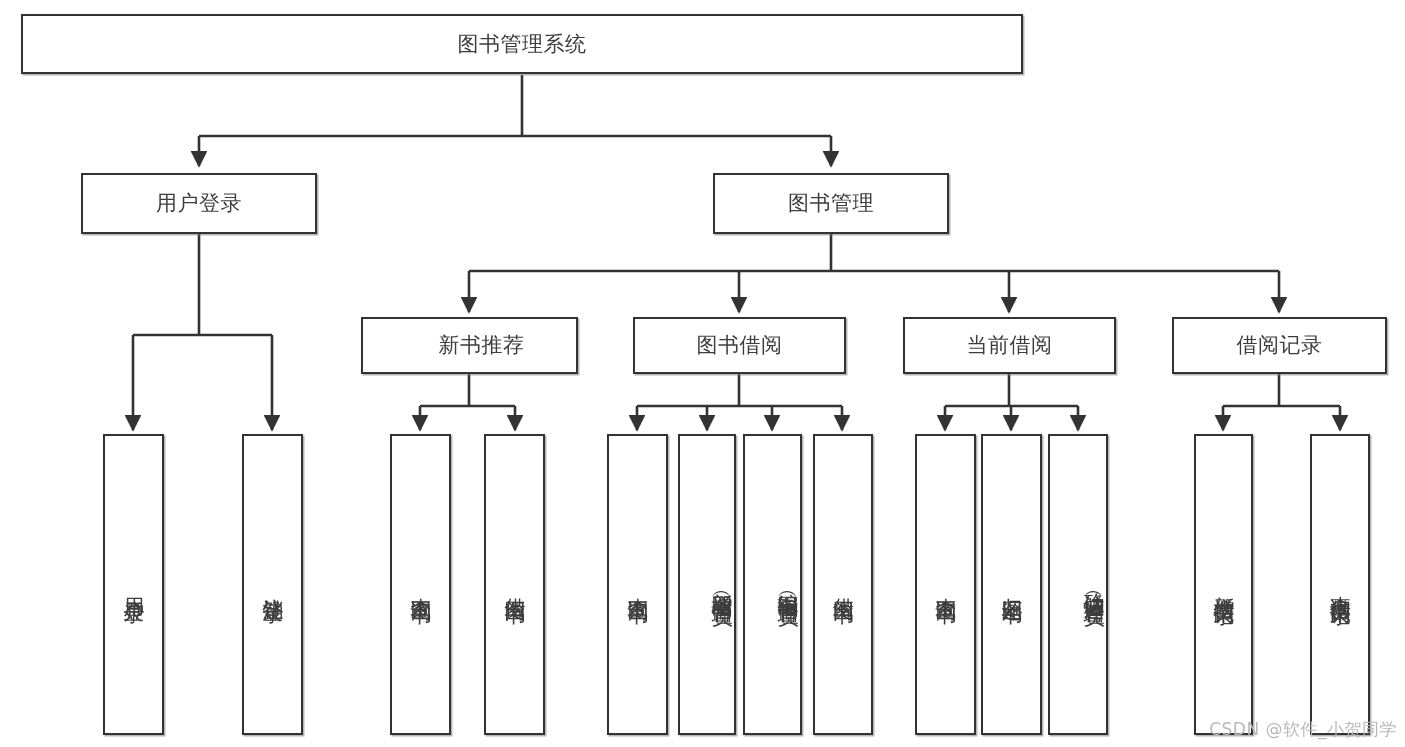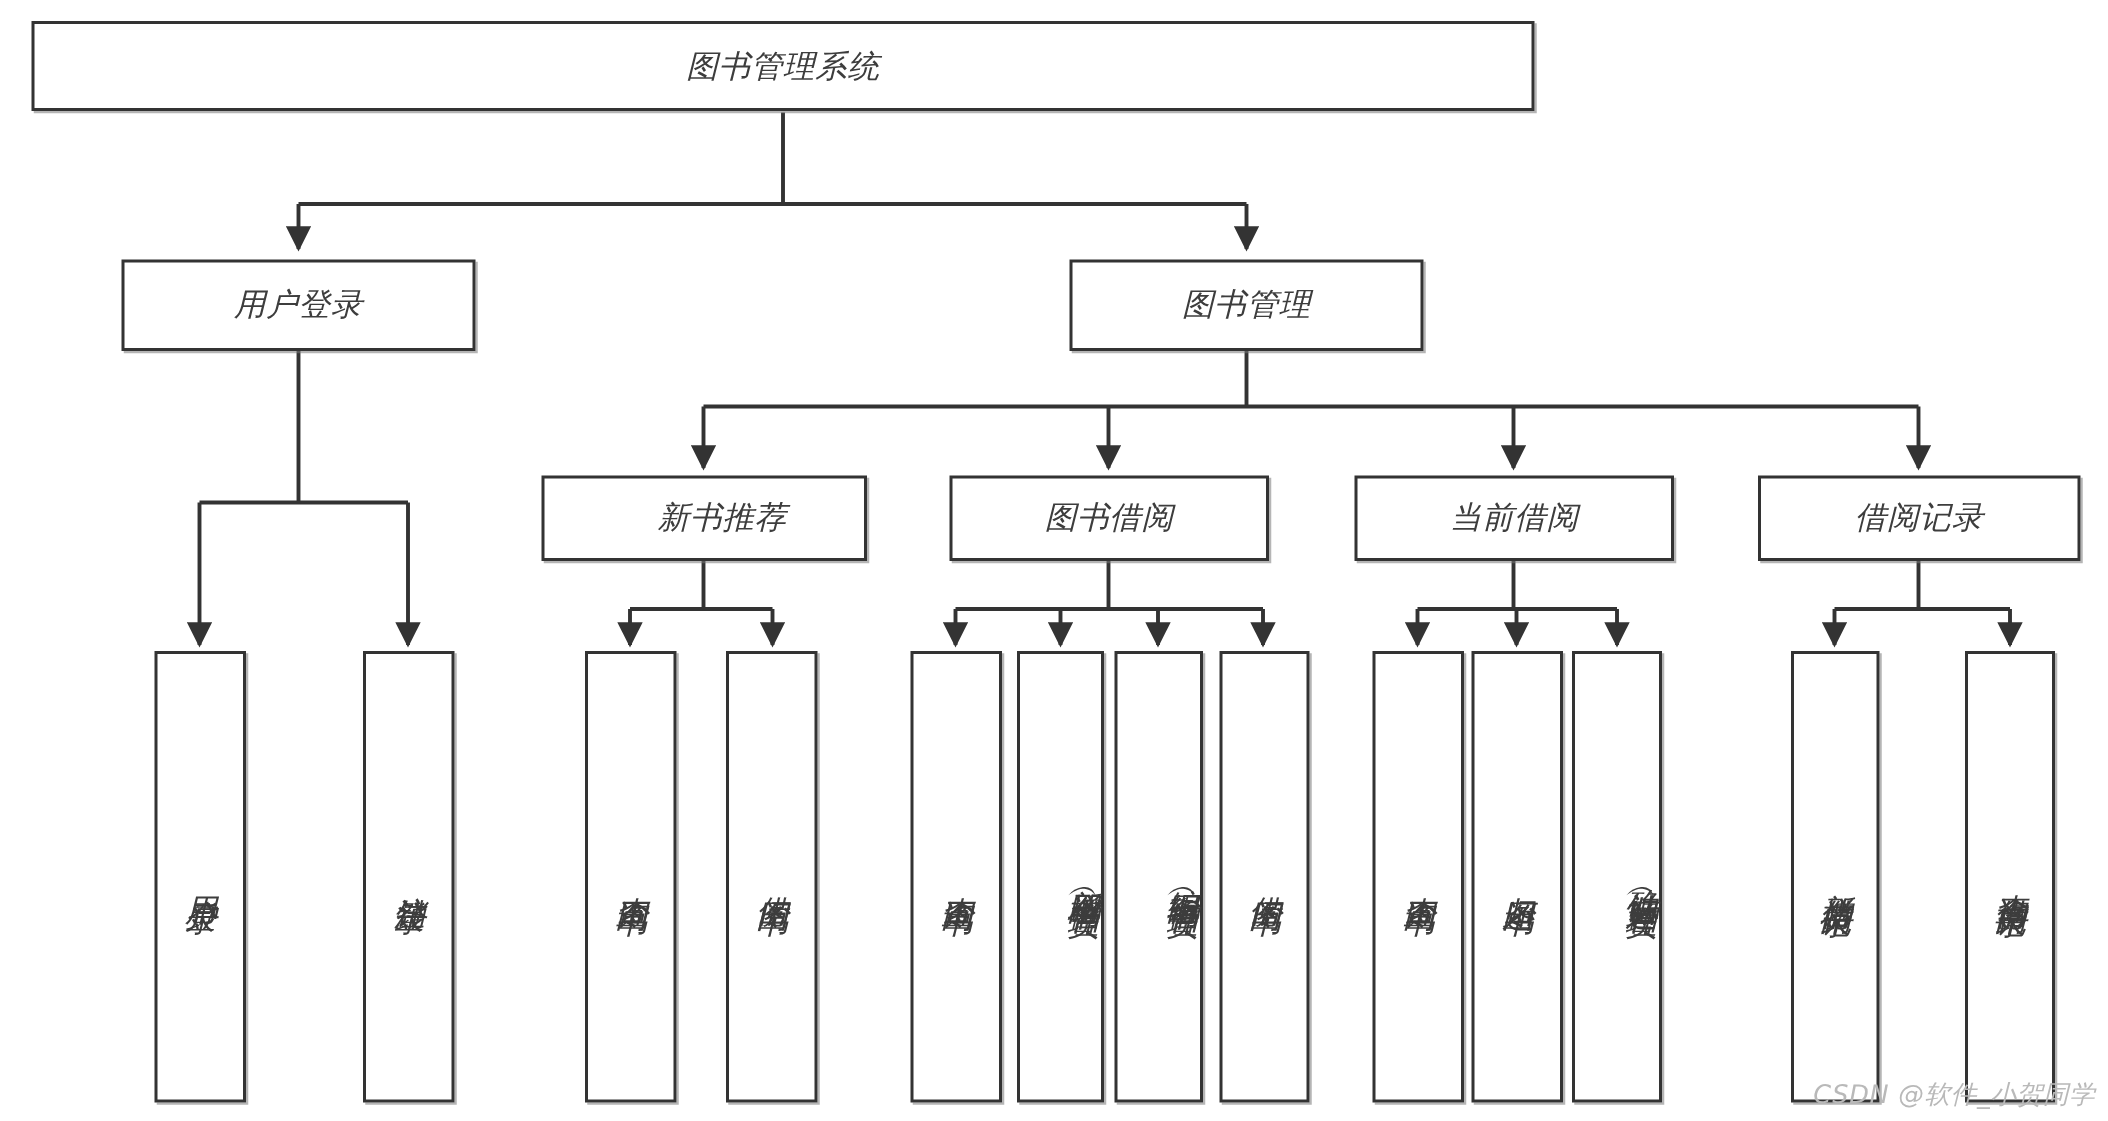--- a/index.html
+++ b/index.html
@@ -9,21 +9,20 @@
   }
   body {
     font-family: "DejaVu Sans", "Liberation Sans", sans-serif;
   }
   #canvas {
     position: relative;
     width: 1405px;
     height: 747px;
     background: #ffffff;
     overflow: hidden;
-    font-style: italic;
   }
   #wires {
     position: absolute;
     left: 0;
     top: 0;
     width: 1405px;
     height: 747px;
     pointer-events: none;
   }
   .node {

